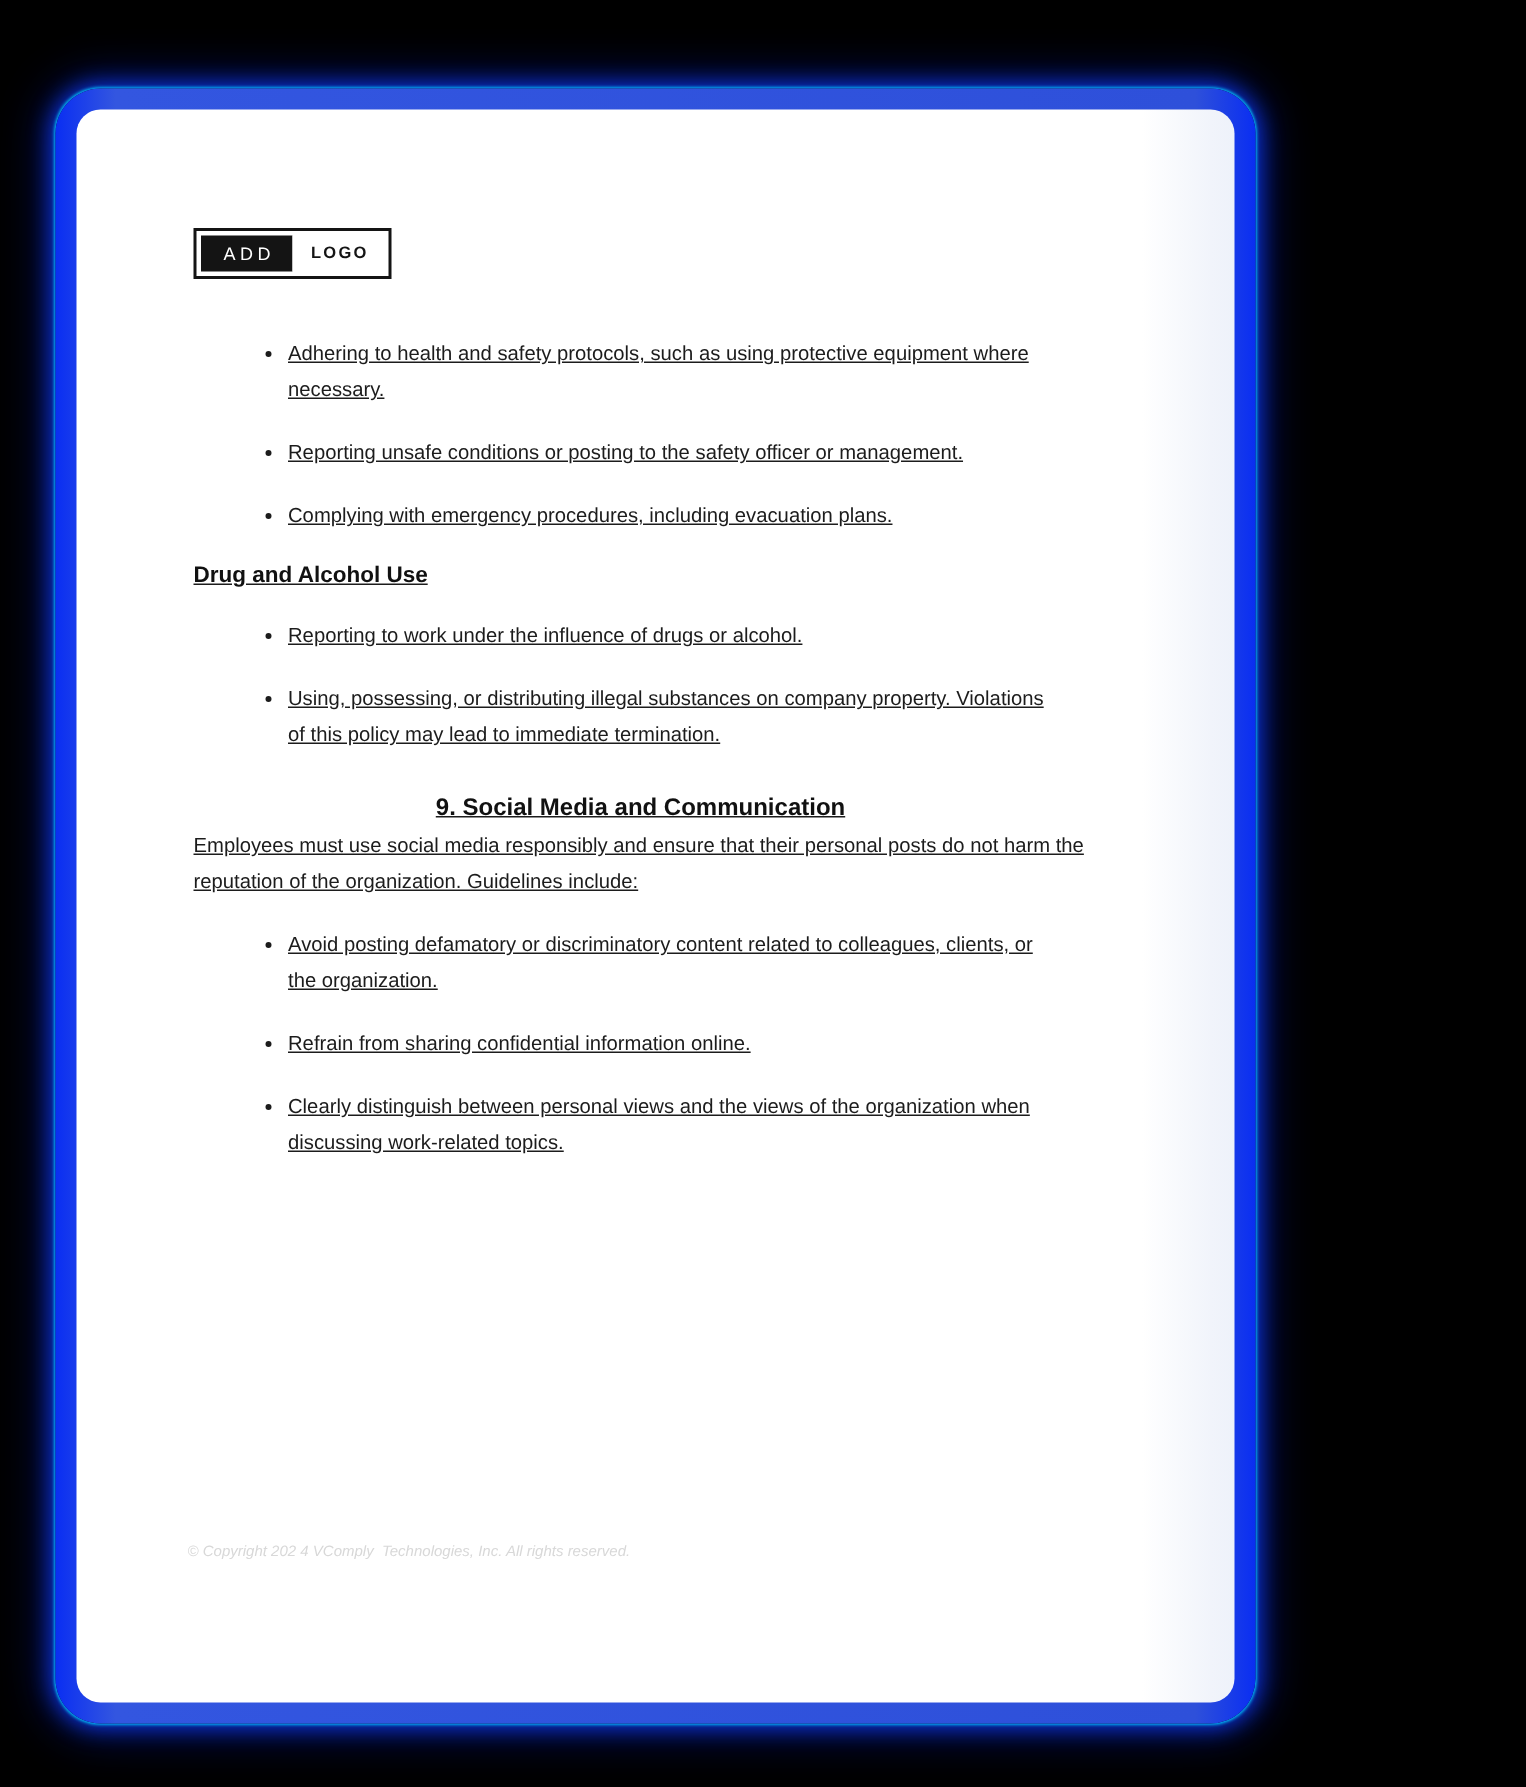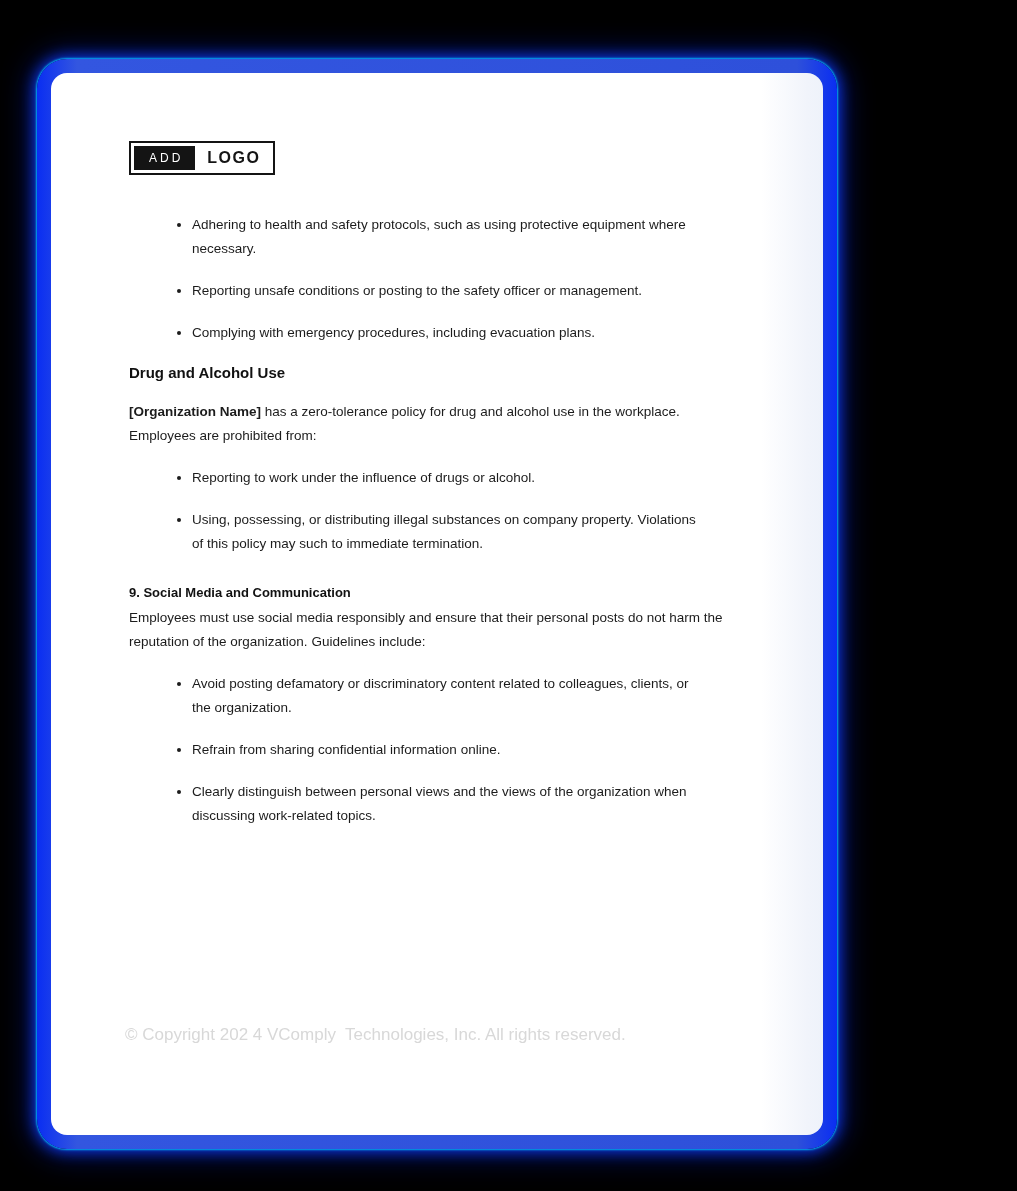--- a/index.html
+++ b/index.html
@@ -33,25 +33,26 @@
     width: 100%;
     height: 100%;
     border-radius: 16px;
     background: linear-gradient(90deg, #ffffff 0%, #ffffff 92%, #f1f4fb 98%, #eef2fa 100%);
     position: relative;
     overflow: hidden;
   }
   .content {
     position: absolute;
     left: 78px;
-    top: 68px;
+    top: 79px;
     width: 596px;
     color: #1c1c1c;
     font-size: 13.5px;
     line-height: 24px;
+    text-decoration: underline;
   }
   .badge {
     display: inline-flex;
     align-items: stretch;
     border: 2px solid #141414;
     padding: 3px;
     margin-bottom: 20px;
     background: #ffffff;
     cursor: pointer;
   }
@@ -60,60 +61,62 @@
     color: #ffffff;
     font-size: 12px;
     letter-spacing: 3px;
     line-height: 14px;
     padding: 5px 12px 5px 15px;
   }
   .badge-logo {
     background: #ffffff;
     color: #141414;
     font-weight: 800;
-    font-size: 16px;
+    font-size: 11px;
     letter-spacing: 1.5px;
     line-height: 14px;
     padding: 5px 10px 5px 12px;
   }
   ul.bullets {
     margin: 0;
     padding: 0 0 0 45px;
     list-style: disc;
   }
   ul.bullets li {
     margin: 18px;
     padding: 0;
   }
   p.para {
     margin: 0 0 14px 0;
   }
   h2.sec-title {
-    font-size: 13px;
+    font-size: 16px;
     line-height: 26px;
     margin: 24px 0 0 0;
     color: #111111;
+    text-align: center;
   }
   h3.sub-title {
     font-size: 15px;
     line-height: 20px;
     margin: 18px 0 17px 0;
     color: #111111;
   }
   .org-name {
     font-weight: bold;
   }
   .footer-copy {
     position: absolute;
     left: 74px;
     top: 955px;
-    font-size: 17px;
+    font-size: 10px;
     line-height: 14px;
     color: #d8d8d8;
     white-space: pre;
+    font-style: italic;
   }
 </style>
 </head>
 <body>
 
 <div class="device-frame">
   <div class="page">
     <div class="content">
 
       <div class="badge">
@@ -122,25 +125,24 @@
       </div>
 
       <ul class="bullets">
         <li>Adhering to health and safety protocols, such as using protective equipment where necessary.</li>
         <li>Reporting unsafe conditions or posting to the safety officer or management.</li>
         <li>Complying with emergency procedures, including evacuation plans.</li>
       </ul>
 
       <h3 class="sub-title">Drug and Alcohol Use</h3>
 
-      <p class="para"><span class="org-name">[Organization Name]</span><span> has a zero-tolerance policy for drug and alcohol use in the workplace. Employees are prohibited from:</span></p>
 
       <ul class="bullets">
         <li>Reporting to work under the influence of drugs or alcohol.</li>
-        <li>Using, possessing, or distributing illegal substances on company property. Violations of this policy may such to immediate termination.</li>
+        <li>Using, possessing, or distributing illegal substances on company property. Violations of this policy may lead to immediate termination.</li>
       </ul>
 
       <h2 class="sec-title">9. Social Media and Communication</h2>
 
 
       <p class="para">Employees must use social media responsibly and ensure that their personal posts do not harm the reputation of the organization. Guidelines include:</p>
 
       <ul class="bullets">
         <li>Avoid posting defamatory or discriminatory content related to colleagues, clients, or the organization.</li>
         <li>Refrain from sharing confidential information online.</li>

